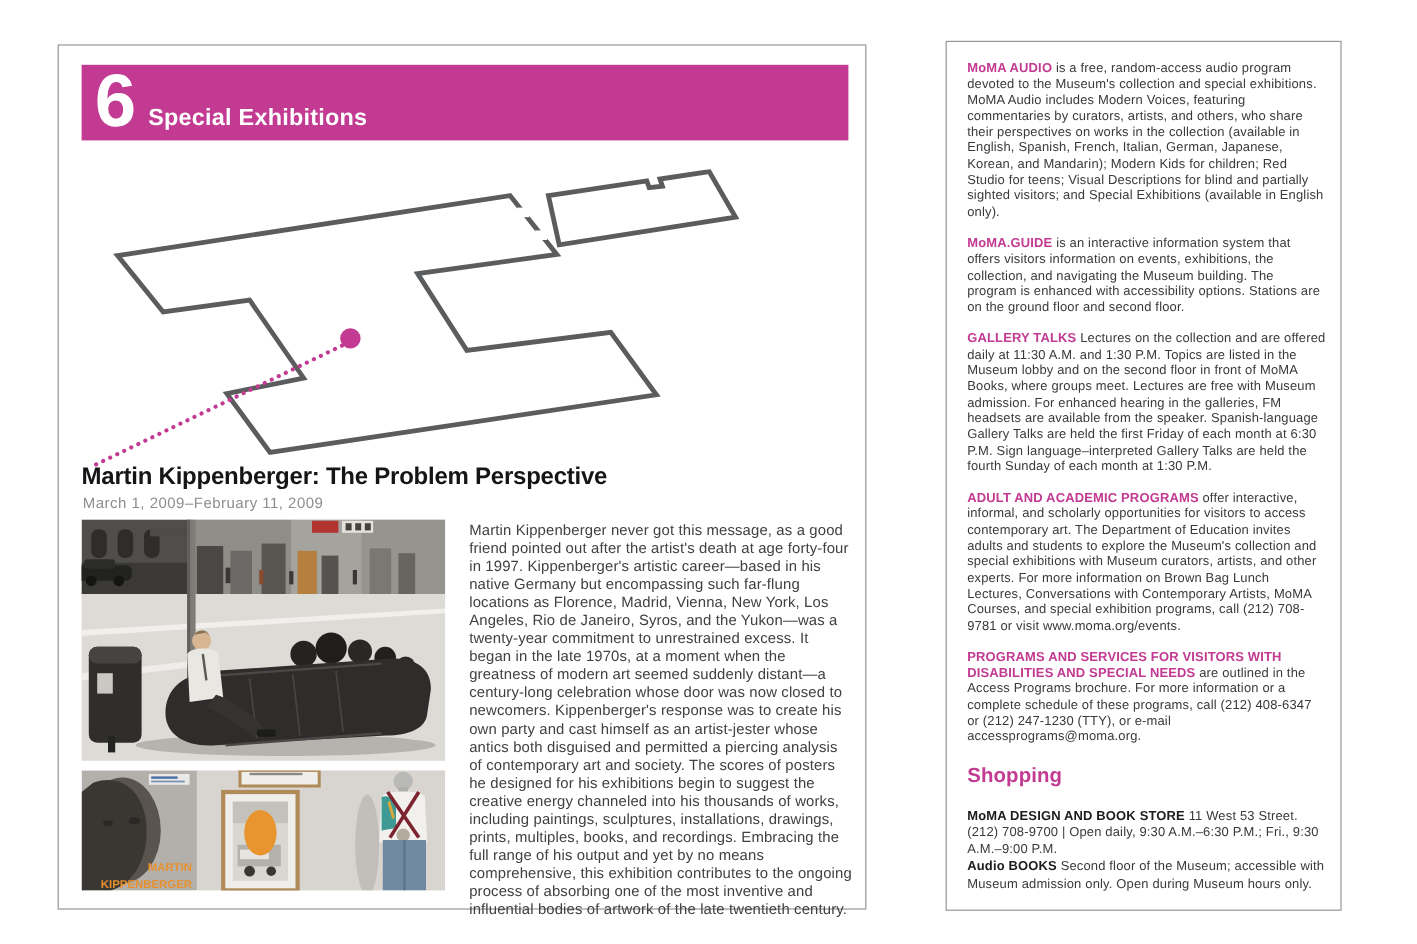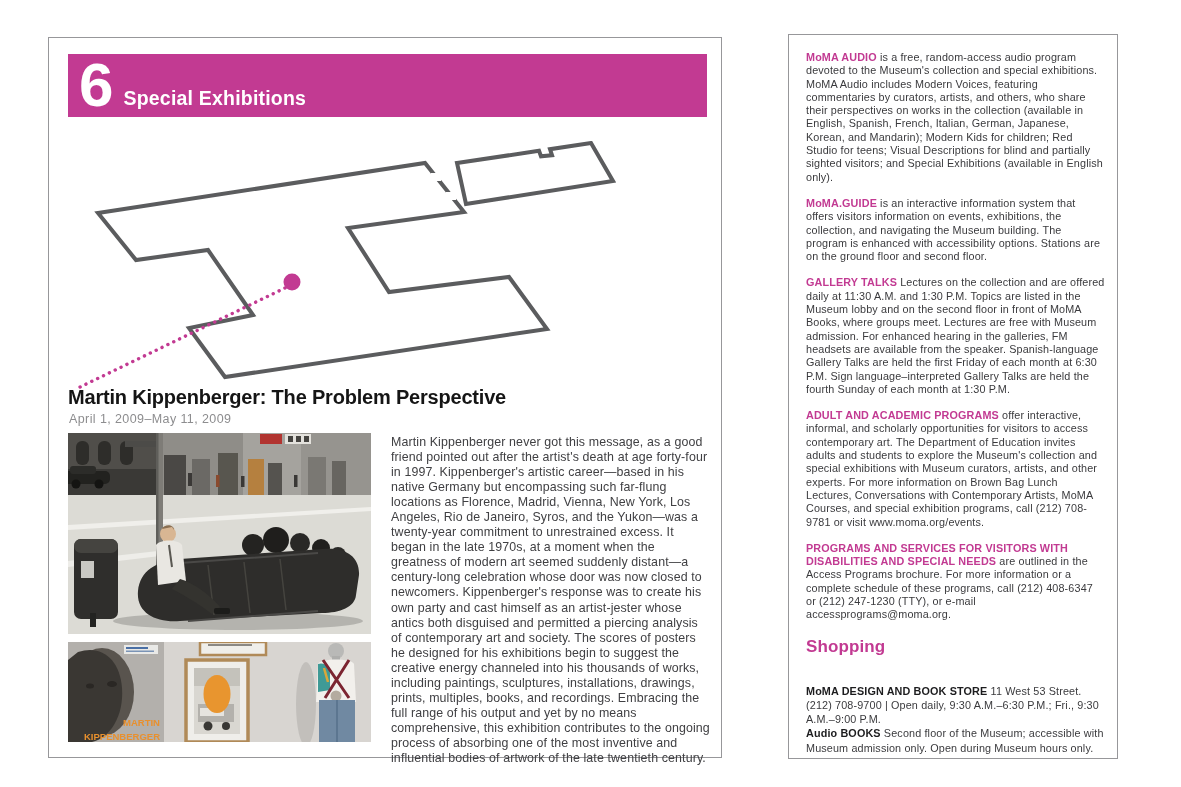--- a/index.html
+++ b/index.html
@@ -35,21 +35,21 @@
   #photo2{top:604px;}
   .exh-body{
     position:absolute;left:342px;top:397px;width:321px;
     font-size:12.4px;line-height:15.05px;letter-spacing:.12px;color:#404043;
   }
 
   
   .rp-heading{
     margin:0 0 11px 0;font-size:17px;font-weight:bold;letter-spacing:.1px;
   }
-  .rp-heading.shopping{margin-top:15px;margin-bottom:27px;}
+  .rp-heading.shopping{margin-top:15px;margin-bottom:16px;}
   .rp-para{
     margin:0 0 13px 0;font-size:10.8px;line-height:13.3px;letter-spacing:.14px;color:#3a3a3d;
   }
   .rp-para .lead{font-weight:bold;}
   .shop-line{
     font-size:10.8px;line-height:14.3px;letter-spacing:.14px;color:#3a3a3d;
   }
   .shop-line .lead{font-weight:bold;color:#1c1c1e;}
 </style>
 </head>
@@ -70,21 +70,21 @@
 
     <rect x="360" y="32" width="10" height="8" fill="#ffffff"></rect>
     <rect x="375" y="51" width="10" height="8" fill="#ffffff"></rect>
 
     <path d="M214,147 L7,247" fill="none" stroke="#c23a92" stroke-width="3.4" stroke-linecap="round" stroke-dasharray="0.1 6.4"></path>
 
     <circle cx="221" cy="141" r="8.5" fill="#c23a92"></circle>
   </svg>
 
   <h1 class="exh-title">Martin Kippenberger: The Problem Perspective</h1>
-  <div class="exh-dates">April 1, 2009–May 11, 2009</div>
+  <div class="exh-dates">March 1, 2009–February 11, 2009</div>
 
   <svg id="photo1" class="photo" width="303" height="201" viewBox="0 0 303 201">
     <rect width="303" height="201" fill="#e0dfda"></rect>
 
     <rect x="0" y="0" width="303" height="66" fill="#b9b8b3"></rect>
     <rect x="0" y="0" width="90" height="62" fill="#504e4a"></rect>
     <rect x="8" y="8" width="13" height="24" rx="6" fill="#2e2d2a"></rect>
     <rect x="30" y="8" width="13" height="24" rx="6" fill="#2e2d2a"></rect>
     <rect x="52" y="8" width="13" height="24" rx="6" fill="#2e2d2a"></rect>
     <rect x="0" y="36" width="90" height="26" fill="#3a3936"></rect>

